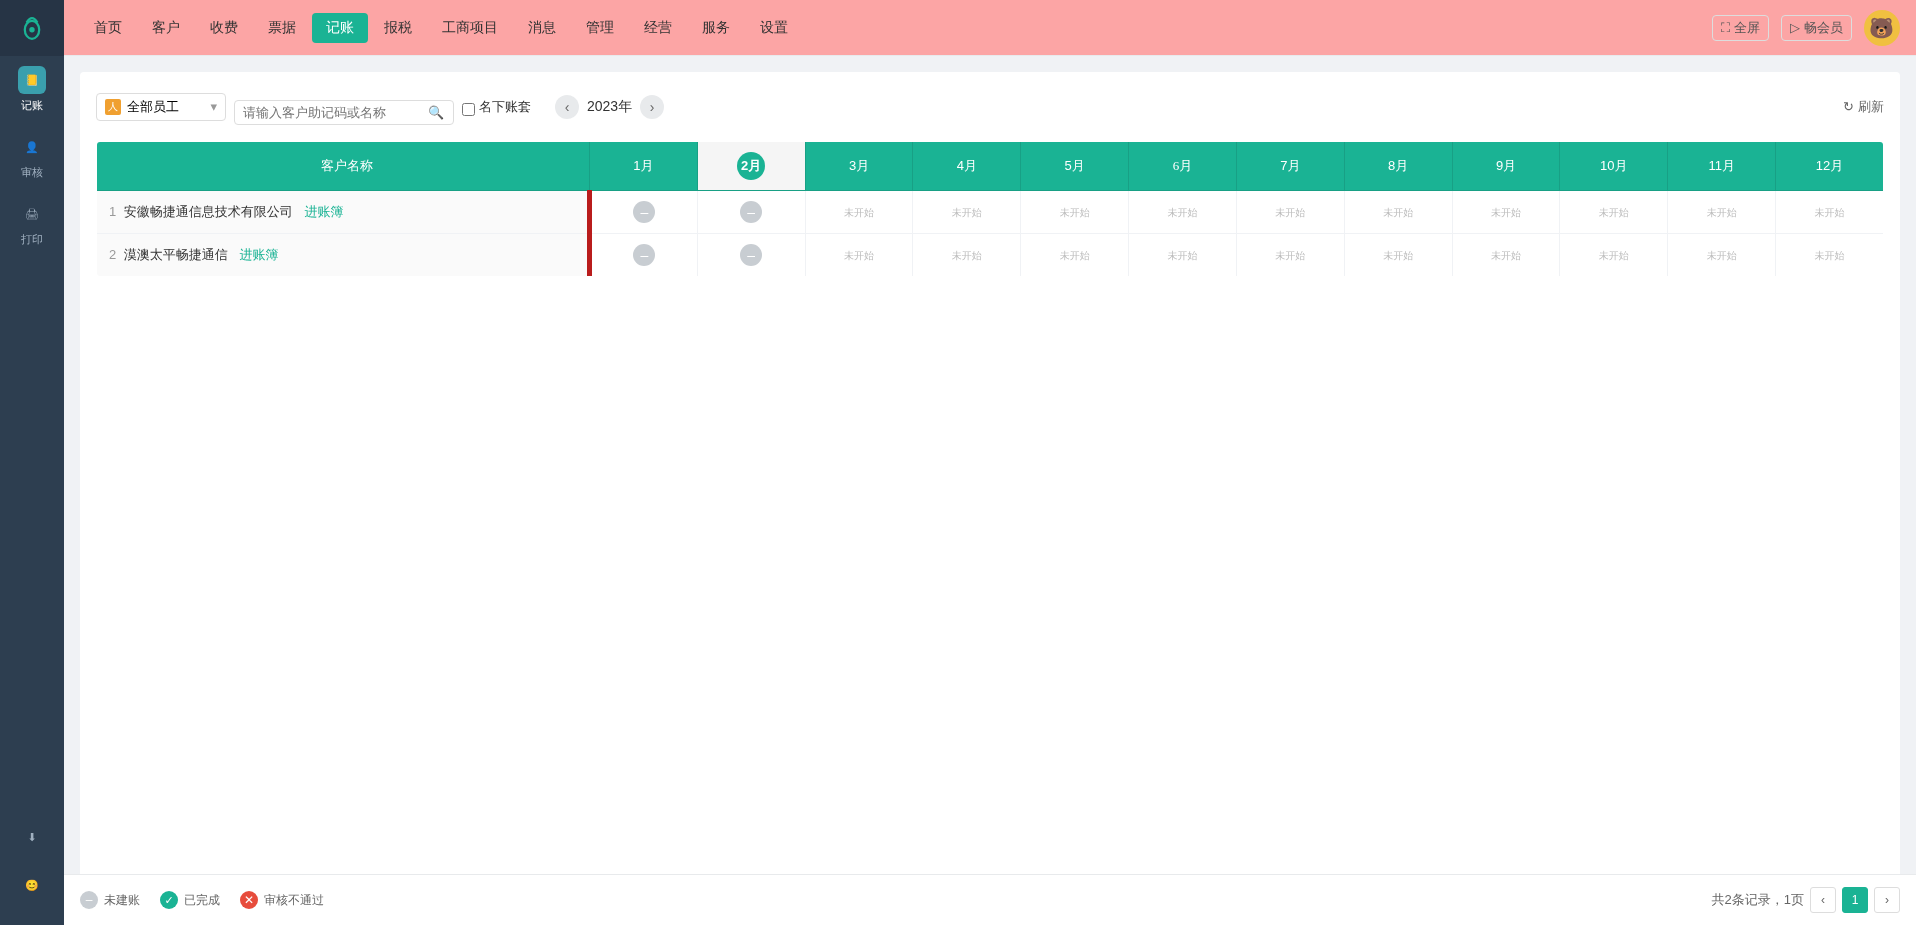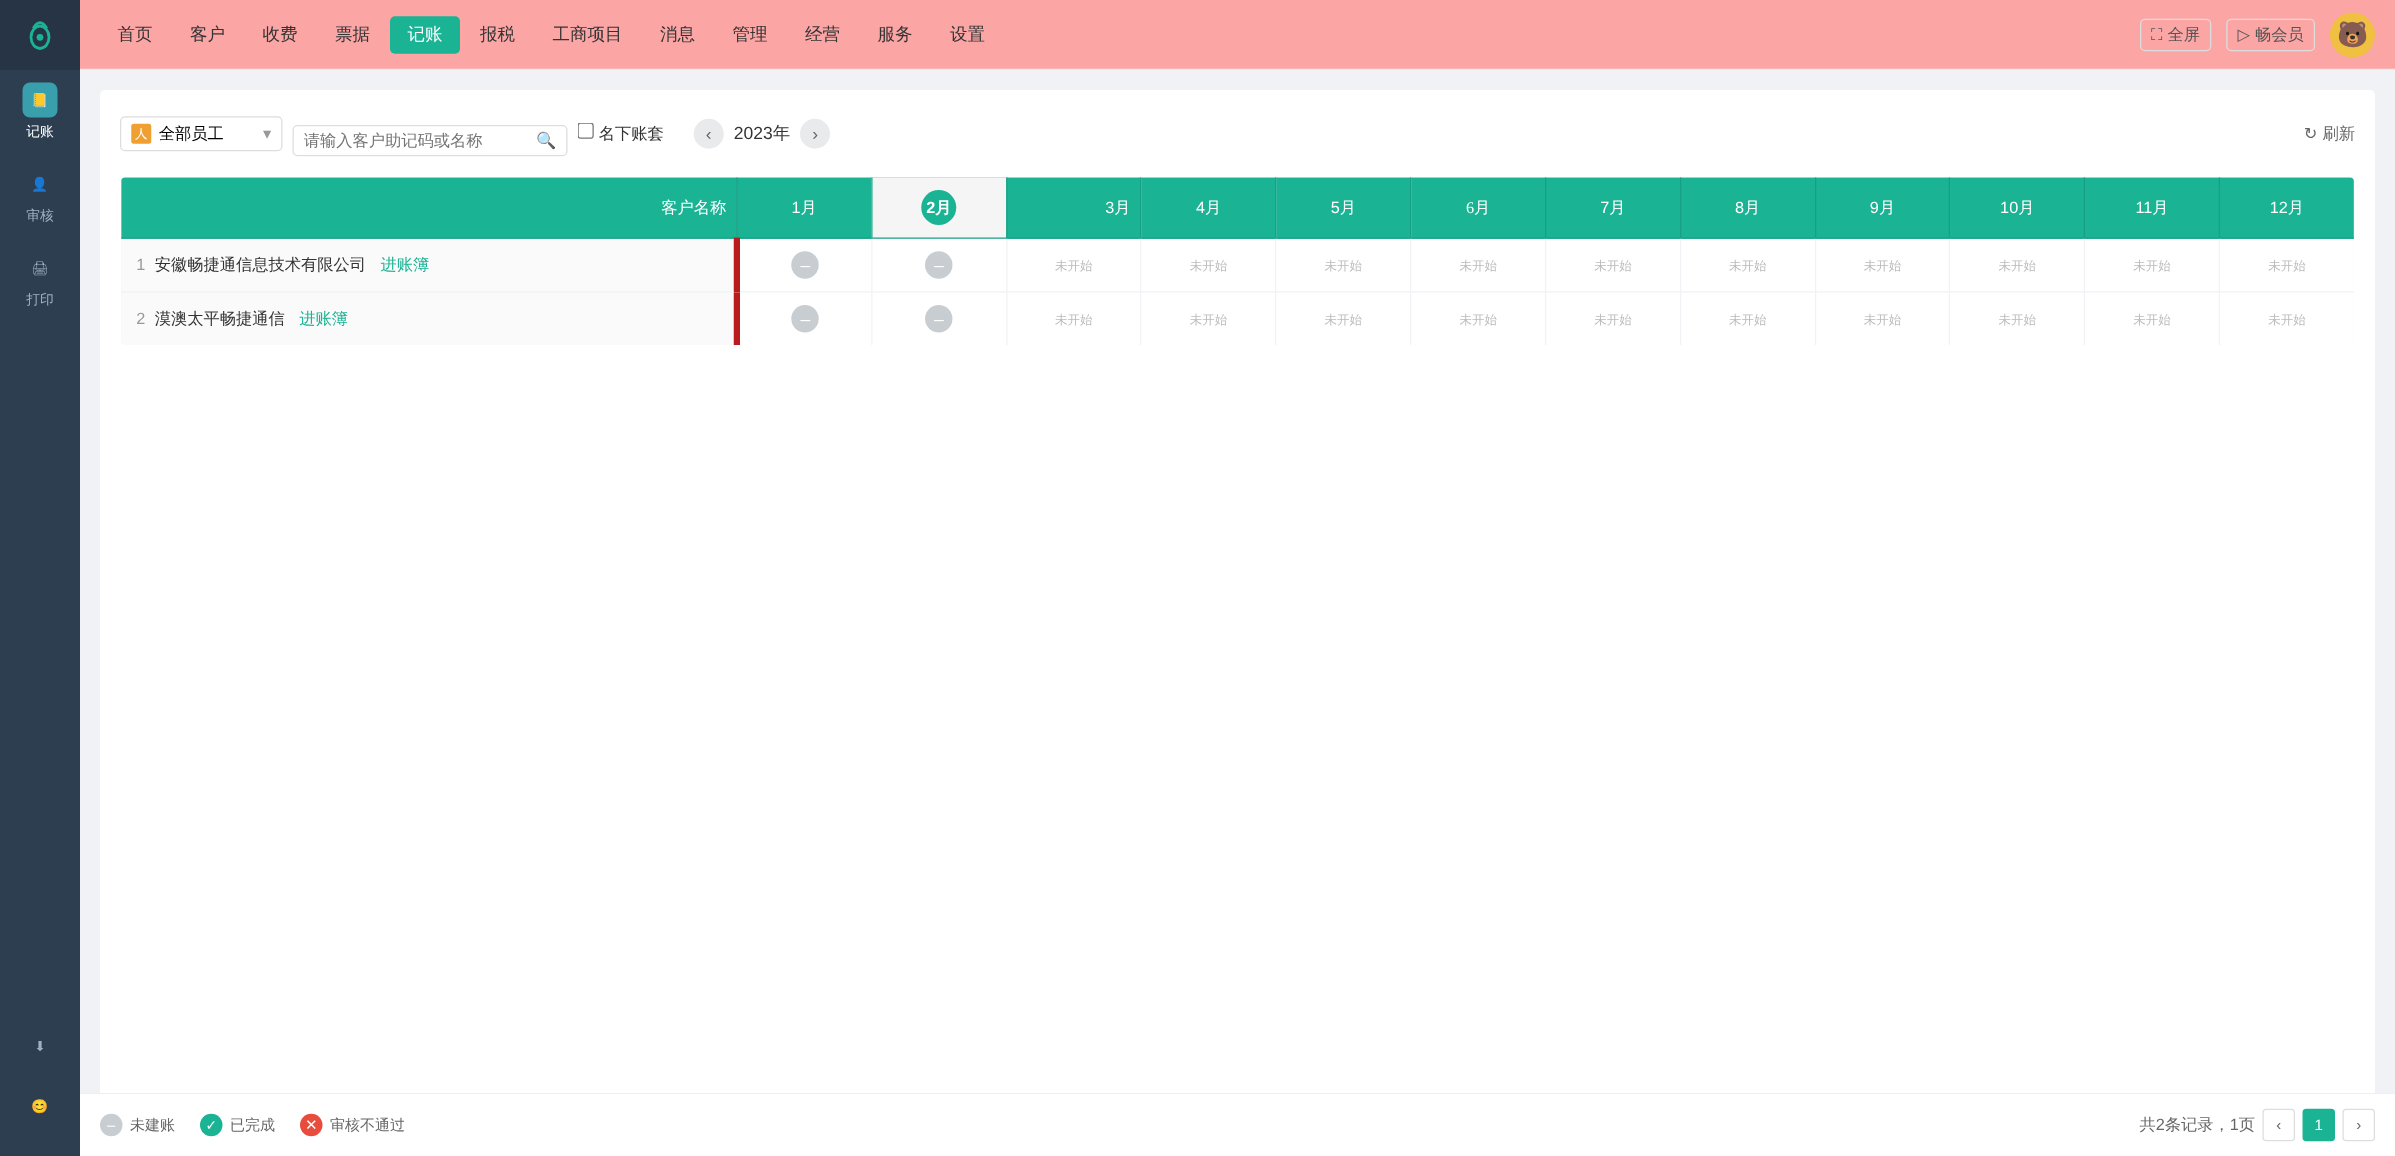--- a/index.html
+++ b/index.html
@@ -172,21 +172,21 @@
     }
     .search-input-wrap input {
       border: none;
       outline: none;
       font-size: 13px;
       color: #999;
       width: 100%;
     }
     .checkbox-label {
       display: flex;
-      align-items: flex-start;
+      align-items: flex-end;
       gap: 4px;
       font-size: 13px;
       color: #333;
       cursor: pointer;
     }
     .year-nav {
       display: flex;
       align-items: center;
       gap: 8px;
       margin-left: 16px;
@@ -226,21 +226,21 @@
     .accounts-table th {
       background: #1ab394;
       color: #fff;
       padding: 10px 8px;
       text-align: center;
       font-weight: 500;
       font-size: 13px;
       border: 1px solid #18a085;
     }
     .accounts-table th.client-col {
-      text-align: right;
+      text-align: center;
       padding-left: 16px;
     }
     .month-circle {
       width: 28px;
       height: 28px;
       background: #1ab394;
       border-radius: 50%;
       display: inline-flex;
       align-items: center;
       justify-content: center;
@@ -424,21 +424,21 @@
         </div>
       </div>
 
       <div style="overflow-x:auto;">
         <table class="accounts-table">
           <thead id="table-head">
               <tr>
                 <th class="client-col" style="min-width: 320px;">客户名称</th>
                 <th style="min-width: 70px;">1月</th>
                 <th style="min-width: 70px; background: rgb(245, 245, 245);"><span class="month-circle">2月</span></th>
-                <th style="min-width: 70px; text-align: right;">3月</th>
+                <th style="min-width: 70px;">3月</th>
                 <th style="min-width: 70px;">4月</th>
                 <th style="min-width: 70px;">5月</th>
                 <th style="min-width: 70px; font-family: Liberation Serif, serif;">6月</th>
                 <th style="min-width: 70px;">7月</th>
                 <th style="min-width: 70px;">8月</th>
                 <th style="min-width: 70px;">9月</th>
                 <th style="min-width: 70px;">10月</th>
                 <th style="min-width: 70px;">11月</th>
                 <th style="min-width: 70px;">12月</th>
               </tr>

